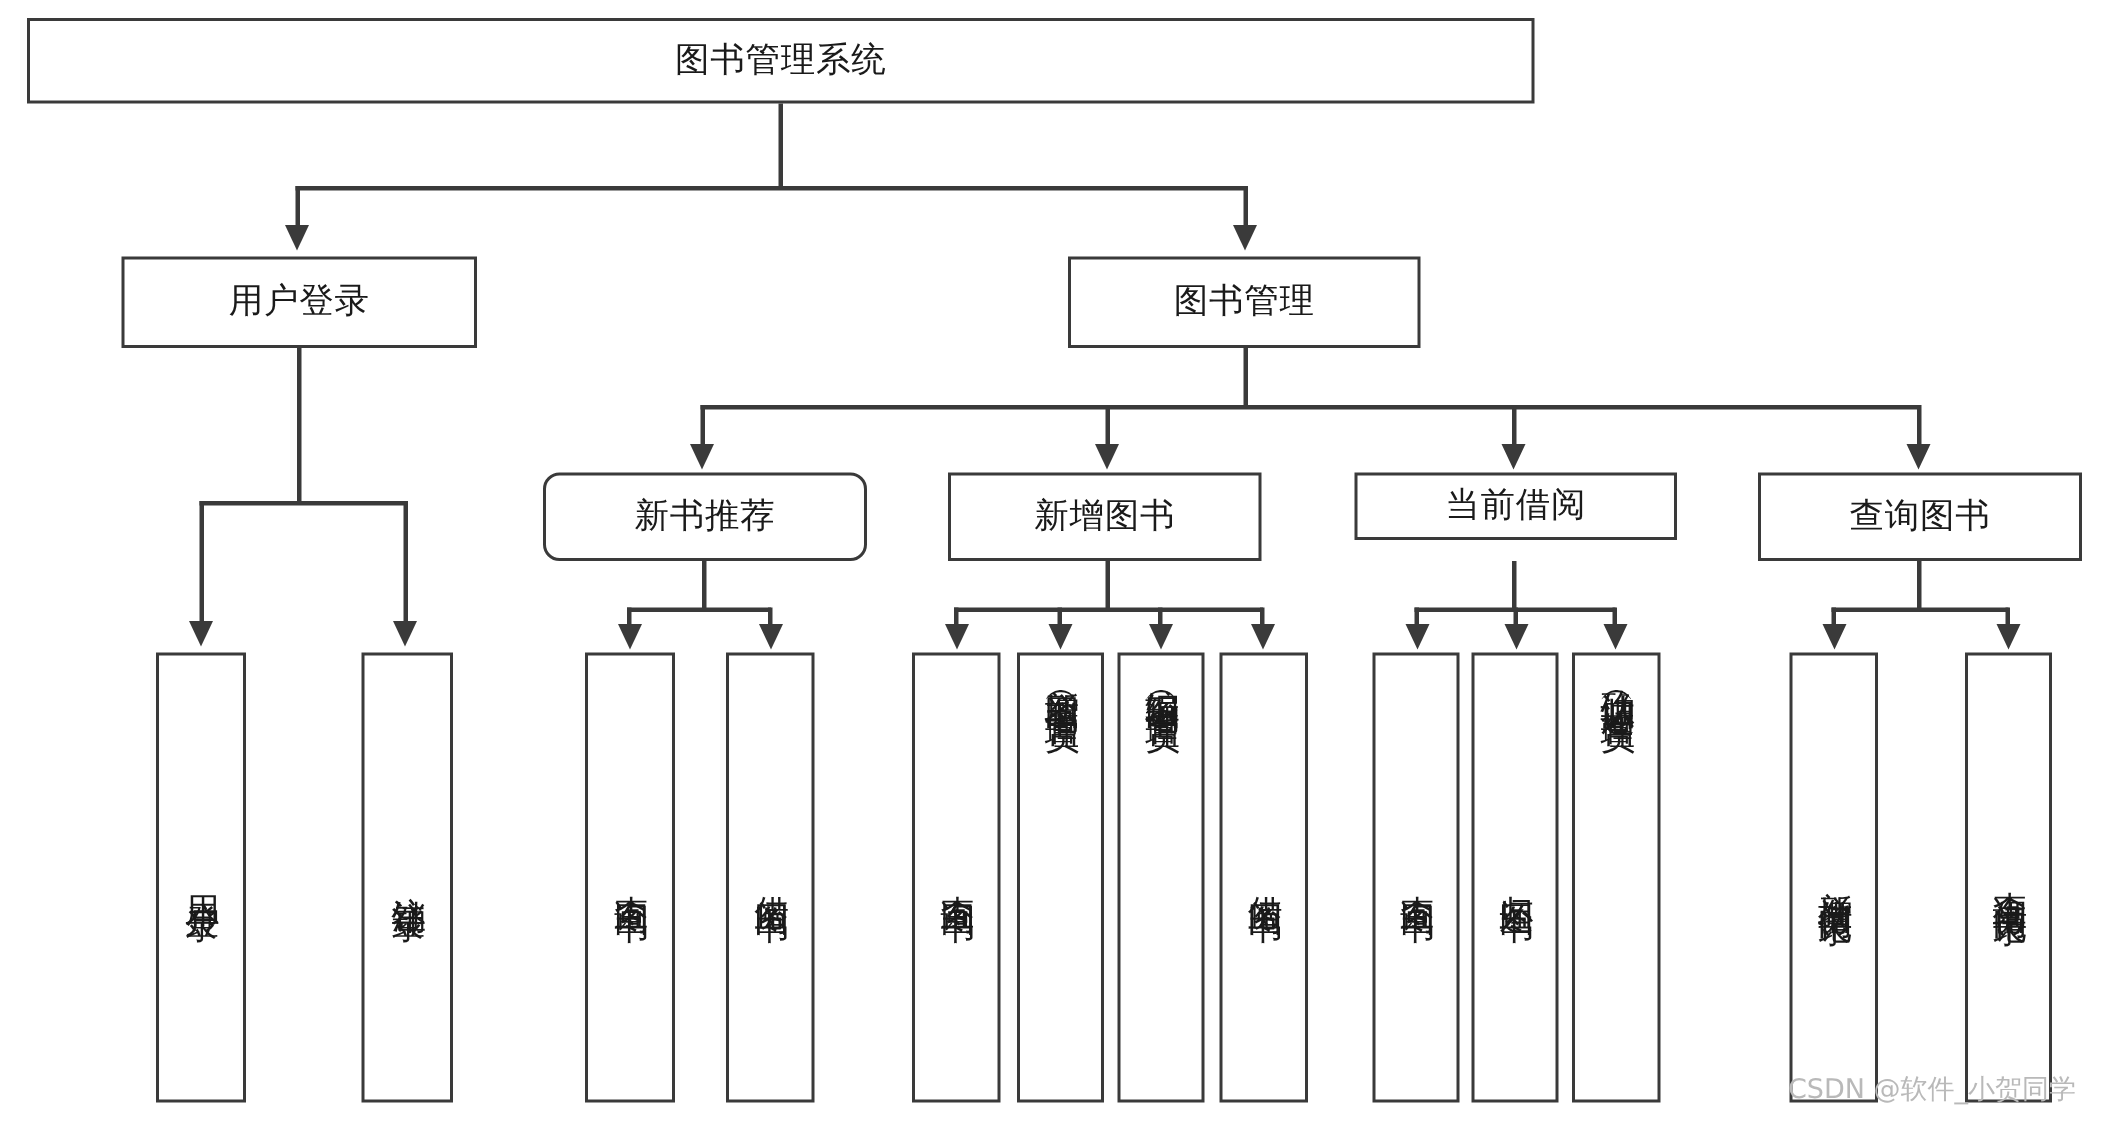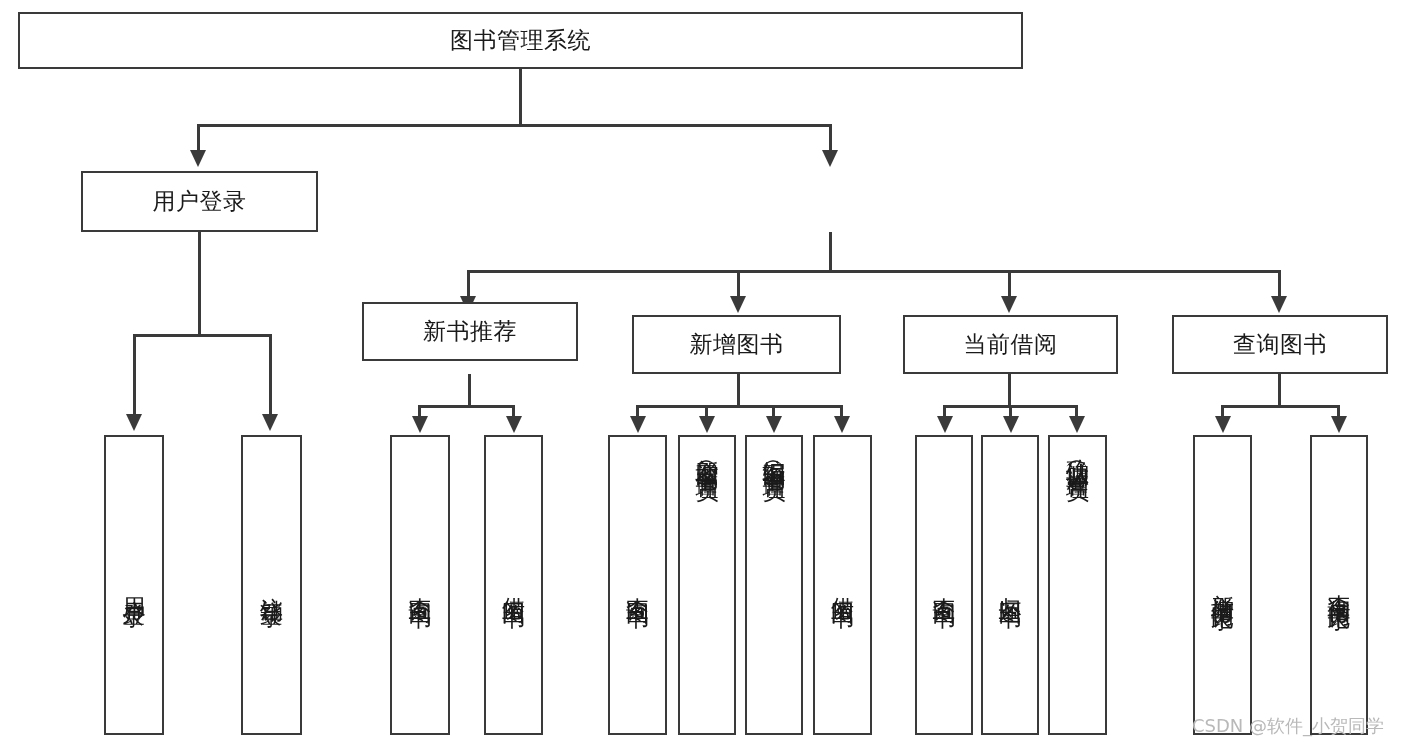--- a/index.html
+++ b/index.html
@@ -152,28 +152,31 @@
   <div class="vline" style="left:1337px; top:405px; height:13px;"></div>
   <div class="arrow" style="left:1331px; top:416px;"></div>
 
   <div class="node horiz root" style="left:18px; top:12px; width:1005px; height:57px;">
     <span class="label">图书管理系统</span>
   </div>
 
   <div class="node horiz" style="left:81px; top:171px; width:237px; height:61px;">
     <span class="label">用户登录</span>
   </div>
-
-  <div class="node horiz" style="left:362px; top:302px; width:216px; height:59px;">
+  <div class="node horiz" style="left:712px; top:171px; width:235px; height:61px;">
+    <span class="label">图书管理</span>
+  </div>
+
+  <div class="node horiz" style="left:362px; top:315px; width:216px; height:59px;border-radius:11px;">
     <span class="label">新书推荐</span>
   </div>
   <div class="node horiz" style="left:632px; top:315px; width:209px; height:59px;">
     <span class="label">新增图书</span>
   </div>
-  <div class="node horiz" style="left:903px; top:315px; width:215px; height:59px;">
+  <div class="node horiz" style="left:903px; top:315px; width:215px; height:45px;">
     <span class="label">当前借阅</span>
   </div>
   <div class="node horiz" style="left:1172px; top:315px; width:216px; height:59px;">
     <span class="label">查询图书</span>
   </div>
 
   <div class="node vert" style="left:104px; top:435px; width:60px; height:300px;">
     <span class="label">用户登录</span>
   </div>
   <div class="node vert" style="left:241px; top:435px; width:61px; height:300px;">

